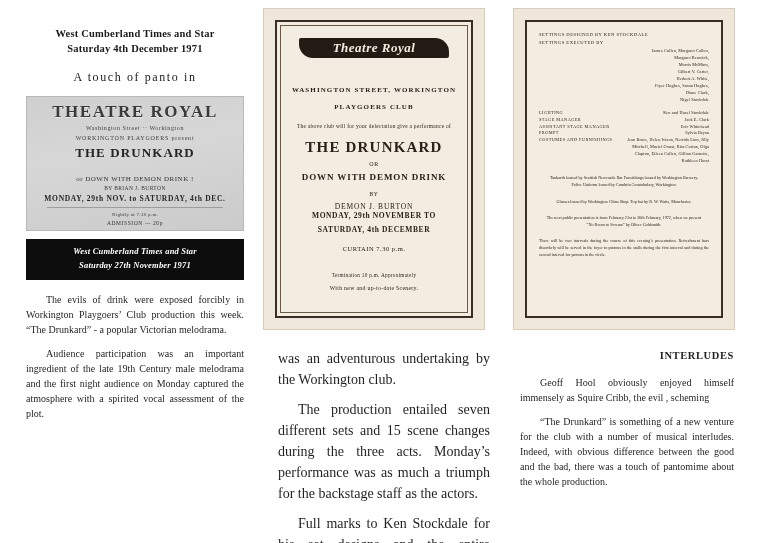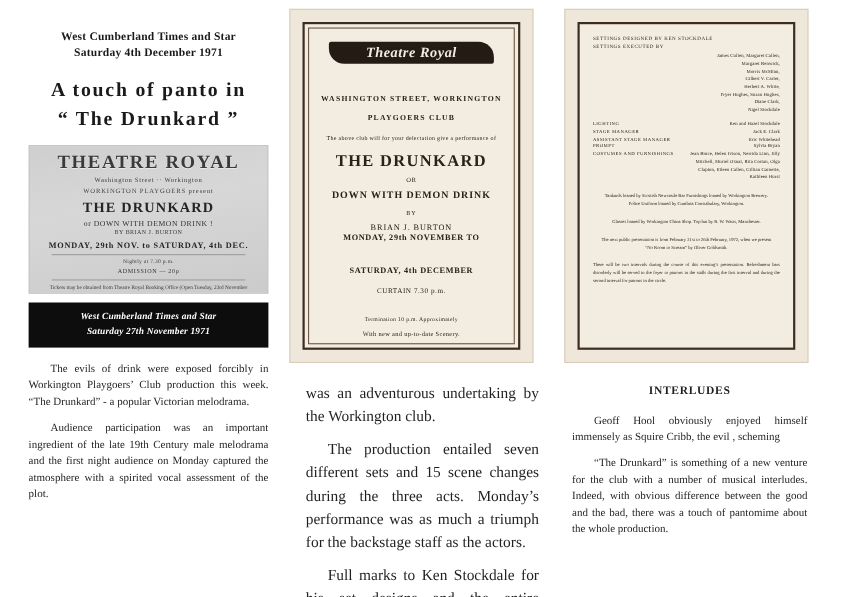--- a/index.html
+++ b/index.html
@@ -30,22 +30,22 @@
   }
   .hdr-title {
     text-align: center;
     font-weight: bold;
     font-size: 10.5px;
     line-height: 1.45;
     letter-spacing: 0.2px;
   }
   .hdr-sub {
     text-align: center;
-    font-weight: bold;
-    font-size: 18px;
+    font-weight: normal;
+    font-size: 12px;
     line-height: 1.5;
     margin-top: 12px;
     letter-spacing: 1.6px;
   }
 
   
   .clipping {
     margin-top: 10px;
     width: 218px;
     height: 135px;
@@ -83,21 +83,21 @@
   .clip-t4 {
     font-weight: bold;
     font-size: 13px;
     letter-spacing: 1.1px;
     margin-top: 4px;
     color: #242424;
   }
   .clip-t5 {
     font-size: 7px;
     letter-spacing: 0.5px;
-    margin-top: 2px;
+    margin-top: 14px;
     color: #333;
     text-align: center;
   }
   .clip-t6 {
     font-size: 5.5px;
     letter-spacing: 0.4px;
     margin-top: 2px;
     color: #3a3a3a;
   }
   .clip-rule {
@@ -263,21 +263,21 @@
   .prog-date1 {
     font-size: 7.5px;
     font-weight: bold;
     letter-spacing: 0.6px;
     margin-top: 0;
   }
   .prog-date2 {
     font-size: 7.5px;
     font-weight: bold;
     letter-spacing: 0.6px;
-    margin-top: 21px;
+    margin-top: 5px;
   }
   .prog-curtain {
     font-size: 6.5px;
     letter-spacing: 0.5px;
     margin-top: 11px;
   }
   .prog-term {
     font-size: 5.2px;
     letter-spacing: 0.3px;
     margin-top: 20px;
@@ -378,40 +378,39 @@
     font-size: 10px;
     line-height: 1.5;
     text-align: justify;
     color: #1f1f1f;
   }
   .col-right-text p {
     margin: 0 0 9px 0;
     text-indent: 20px;
   }
   .interludes {
-    text-align: center;
+    text-align: right;
     font-weight: bold;
     font-size: 10.5px;
     letter-spacing: 0.6px;
     margin-bottom: 11px;
   }
 </style>
 </head>
 <body>
 
 <div class="page">
 
   <div class="col-left">
     <div class="hdr-title">
       <div>West Cumberland Times and Star</div>
       <div>Saturday 4th December 1971</div>
     </div>
     <div class="hdr-sub">
       <div>A touch of panto in</div>
-      <div>“ The Drunkard ”</div>
     </div>
 
     <div class="clipping">
       <div class="clip-t1">THEATRE ROYAL</div>
       <div class="clip-t2">Washington Street ·· Workington</div>
       <div class="clip-t3">WORKINGTON PLAYGOERS present</div>
       <div class="clip-t4">THE DRUNKARD</div>
       <div class="clip-t5">or  DOWN WITH DEMON DRINK !</div>
       <div class="clip-t6">BY BRIAN J. BURTON</div>
       <div class="clip-t7">MONDAY, 29th NOV. to SATURDAY, 4th DEC.</div>
@@ -440,21 +439,21 @@
         <div class="ribbon"></div>
         <div class="ribbon-text">Theatre  Royal</div>
       </div>
       <div class="prog-l1">WASHINGTON STREET, WORKINGTON</div>
       <div class="prog-l2">PLAYGOERS CLUB</div>
       <div class="prog-l3">The above club will for your delectation give a performance of</div>
       <div class="prog-title">THE DRUNKARD</div>
       <div class="prog-or">OR</div>
       <div class="prog-sub">DOWN WITH DEMON DRINK</div>
       <div class="prog-by">BY</div>
-      <div class="prog-author">BRIAN J. BURTON</div>
+      <div class="prog-author">DEMON J. BURTON</div>
       <div class="prog-date1">MONDAY, 29th NOVEMBER TO</div>
       <div class="prog-date2">SATURDAY, 4th DECEMBER</div>
       <div class="prog-curtain">CURTAIN 7.30 p.m.</div>
       <div class="prog-term">Termination 10 p.m. Approximately</div>
       <div class="prog-scenery">With new and up-to-date Scenery.</div>
     </div>
   </div>
 
   <div class="prog2">
     <div class="prog2-inner">

